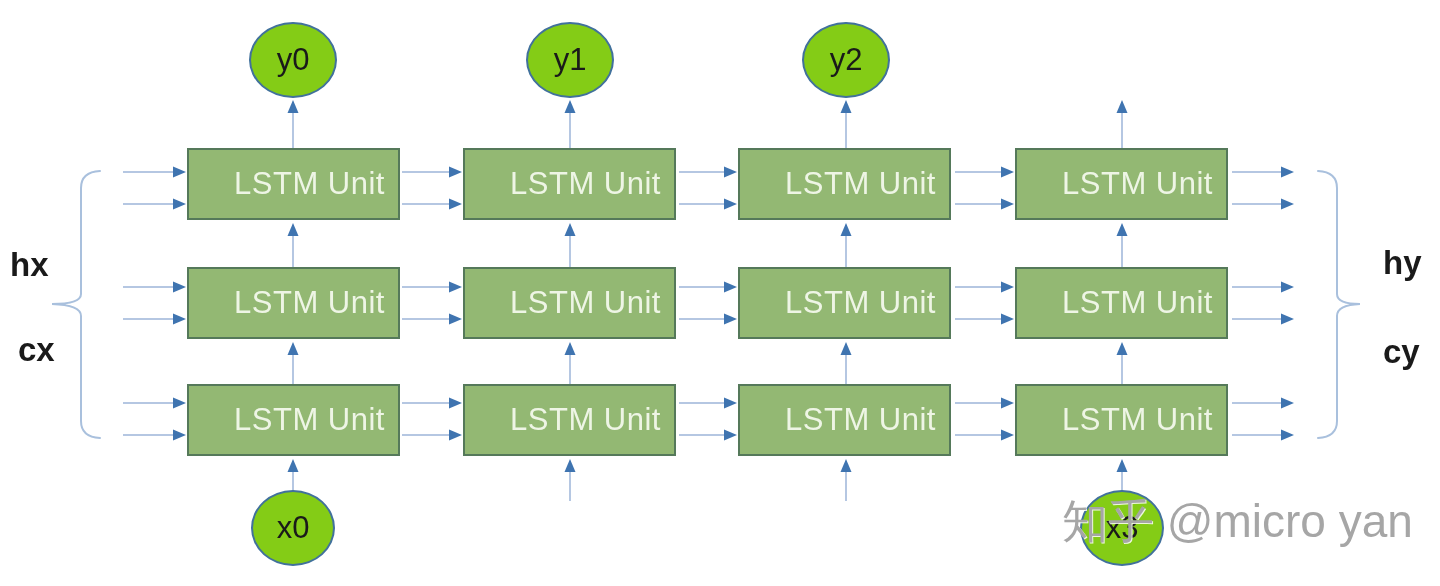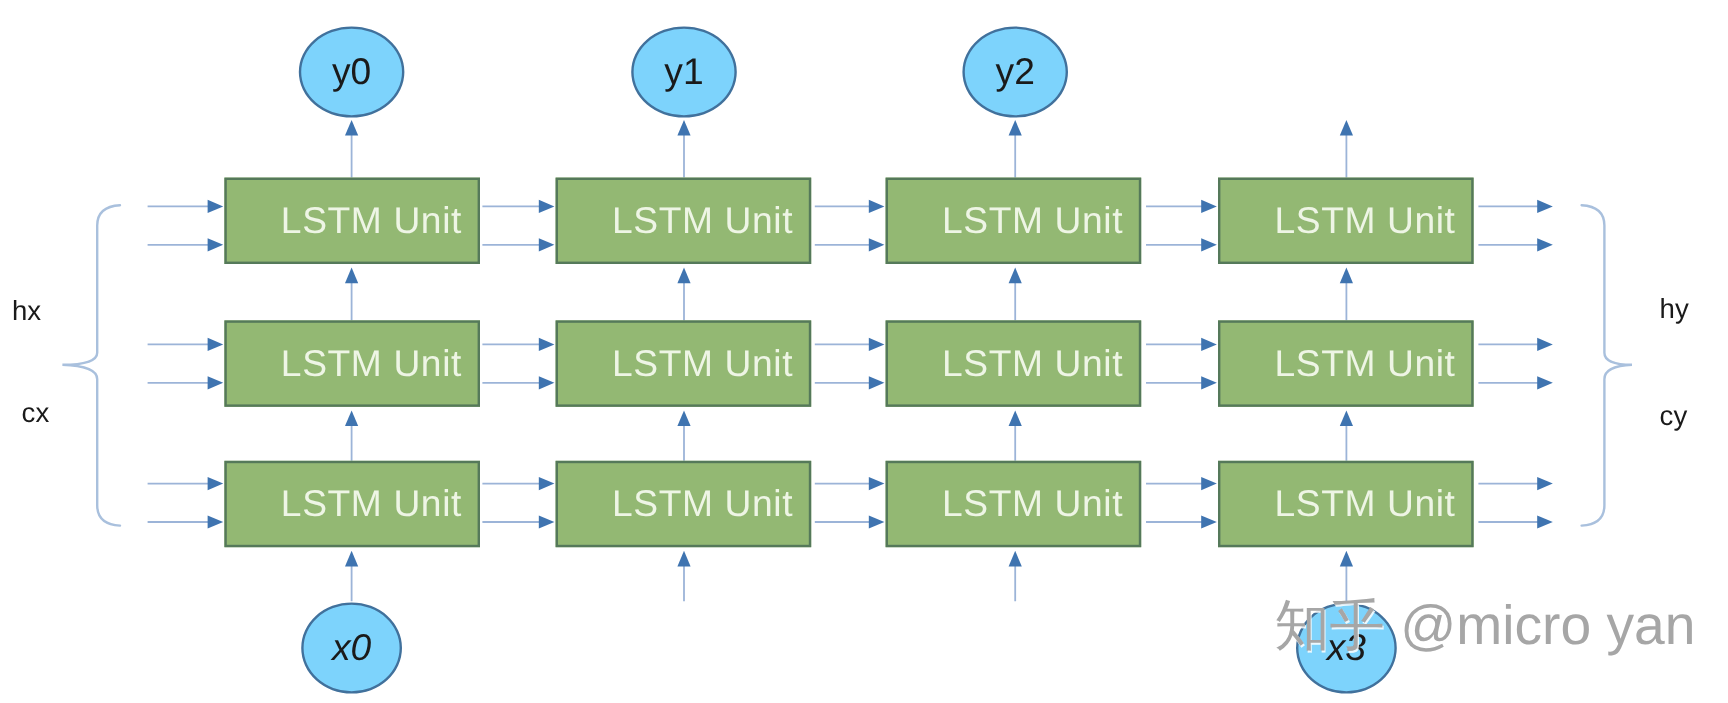--- a/index.html
+++ b/index.html
@@ -10,29 +10,29 @@
   svg.layer{position:absolute;left:0;top:0;width:1440px;height:586px;}
   .unit{
     position:absolute;width:213px;height:72px;box-sizing:border-box;
     background:var(--unit-fill);border:2px solid var(--unit-border);
     display:flex;align-items:center;justify-content:center;
     color:var(--unit-text);font-size:31px;letter-spacing:0.5px;padding-left:32px;
   }
   .r1{top:148px}.r2{top:267px}.r3{top:384px}
   .c1{left:187px}.c2{left:463px}.c3{left:738px}.c4{left:1015px}
   .io{
-    position:absolute;box-sizing:border-box;background:#7dd3fc;
+    position:absolute;box-sizing:border-box;background:#84cc16;
     border:2px solid var(--circle-border);border-radius:50%;
     display:flex;align-items:center;justify-content:center;
     color:#1a1a1a;font-size:31px;
   }
   .io.top{width:88px;height:76px;top:22px;}
-  .io.bottom{width:84px;height:76px;top:502px;font-style:italic;}
+  .io.bottom{width:84px;height:76px;top:490px;}
   .side-label{
-    position:absolute;color:var(--label-text);font-size:23px;font-weight:400;
+    position:absolute;color:var(--label-text);font-size:33px;font-weight:700;
     line-height:1;
   }
   .watermark{
     position:absolute;left:1062px;top:496px;width:380px;
     color:var(--watermark);font-size:46px;line-height:1.1;white-space:nowrap;
     text-shadow:1px 1px 0 rgba(255,255,255,.85);
   }
 </style>
 </head>
 <body>

